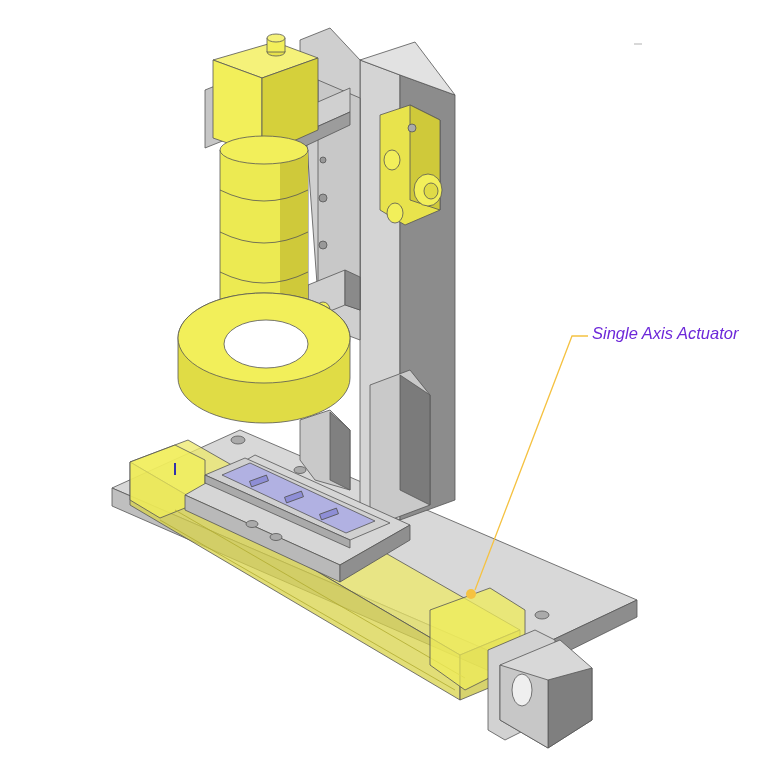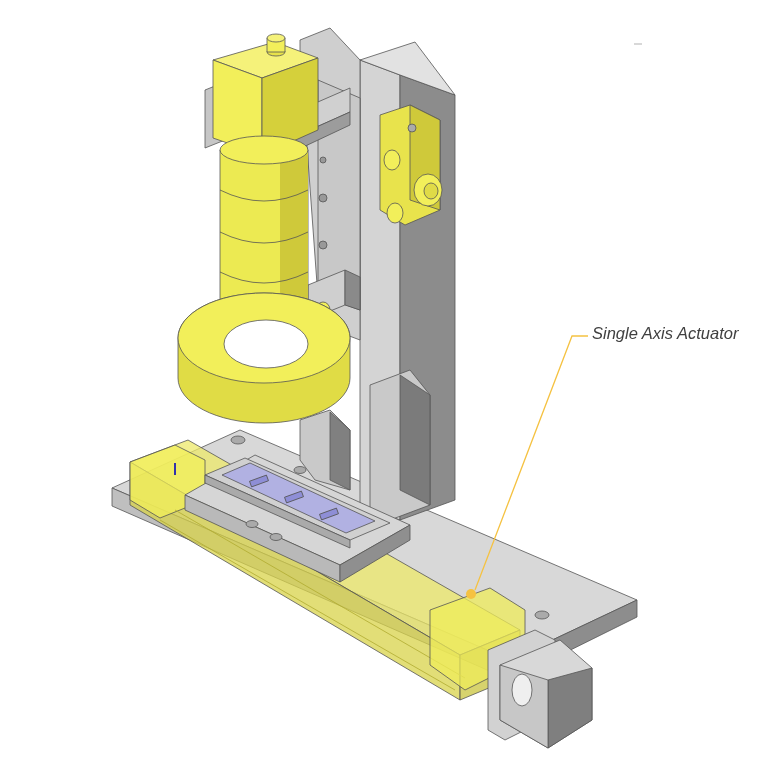--- a/index.html
+++ b/index.html
@@ -1,18 +1,18 @@
 <!DOCTYPE html>
 <html><head>
 <meta charset="utf-8">
 <style>
   html, body { margin:0; padding:0; background:#ffffff; }
   body { width:768px; height:770px; position:relative; overflow:hidden; font-family:"Liberation Sans", sans-serif; }
   #scene { position:absolute; left:0; top:0; width:768px; height:770px; }
-  .callout-label { position:absolute; left:592px; top:324px; font-size:16.5px; font-style:italic; color:#404040; white-space:nowrap; font-family:"Liberation Sans", sans-serif; }
+  .callout-label { position:absolute; left:592px; top:324px; font-size:16.5px; font-style:italic; color:#6d28d9; white-space:nowrap; font-family:"Liberation Sans", sans-serif; }
   .tiny-mark { position:absolute; left:634px; top:43px; width:8px; height:2px; background:#d8d8d8; }
 </style>
 </head>
 <body>
 
 <svg id="scene" viewBox="0 0 768 770" xmlns="http://www.w3.org/2000/svg">
   <g stroke="#555" stroke-width="0.8" stroke-linejoin="round">
 
     <g>
       <polygon points="112,488 240,430 637,600 510,660" fill="#d8d8d8"></polygon>

